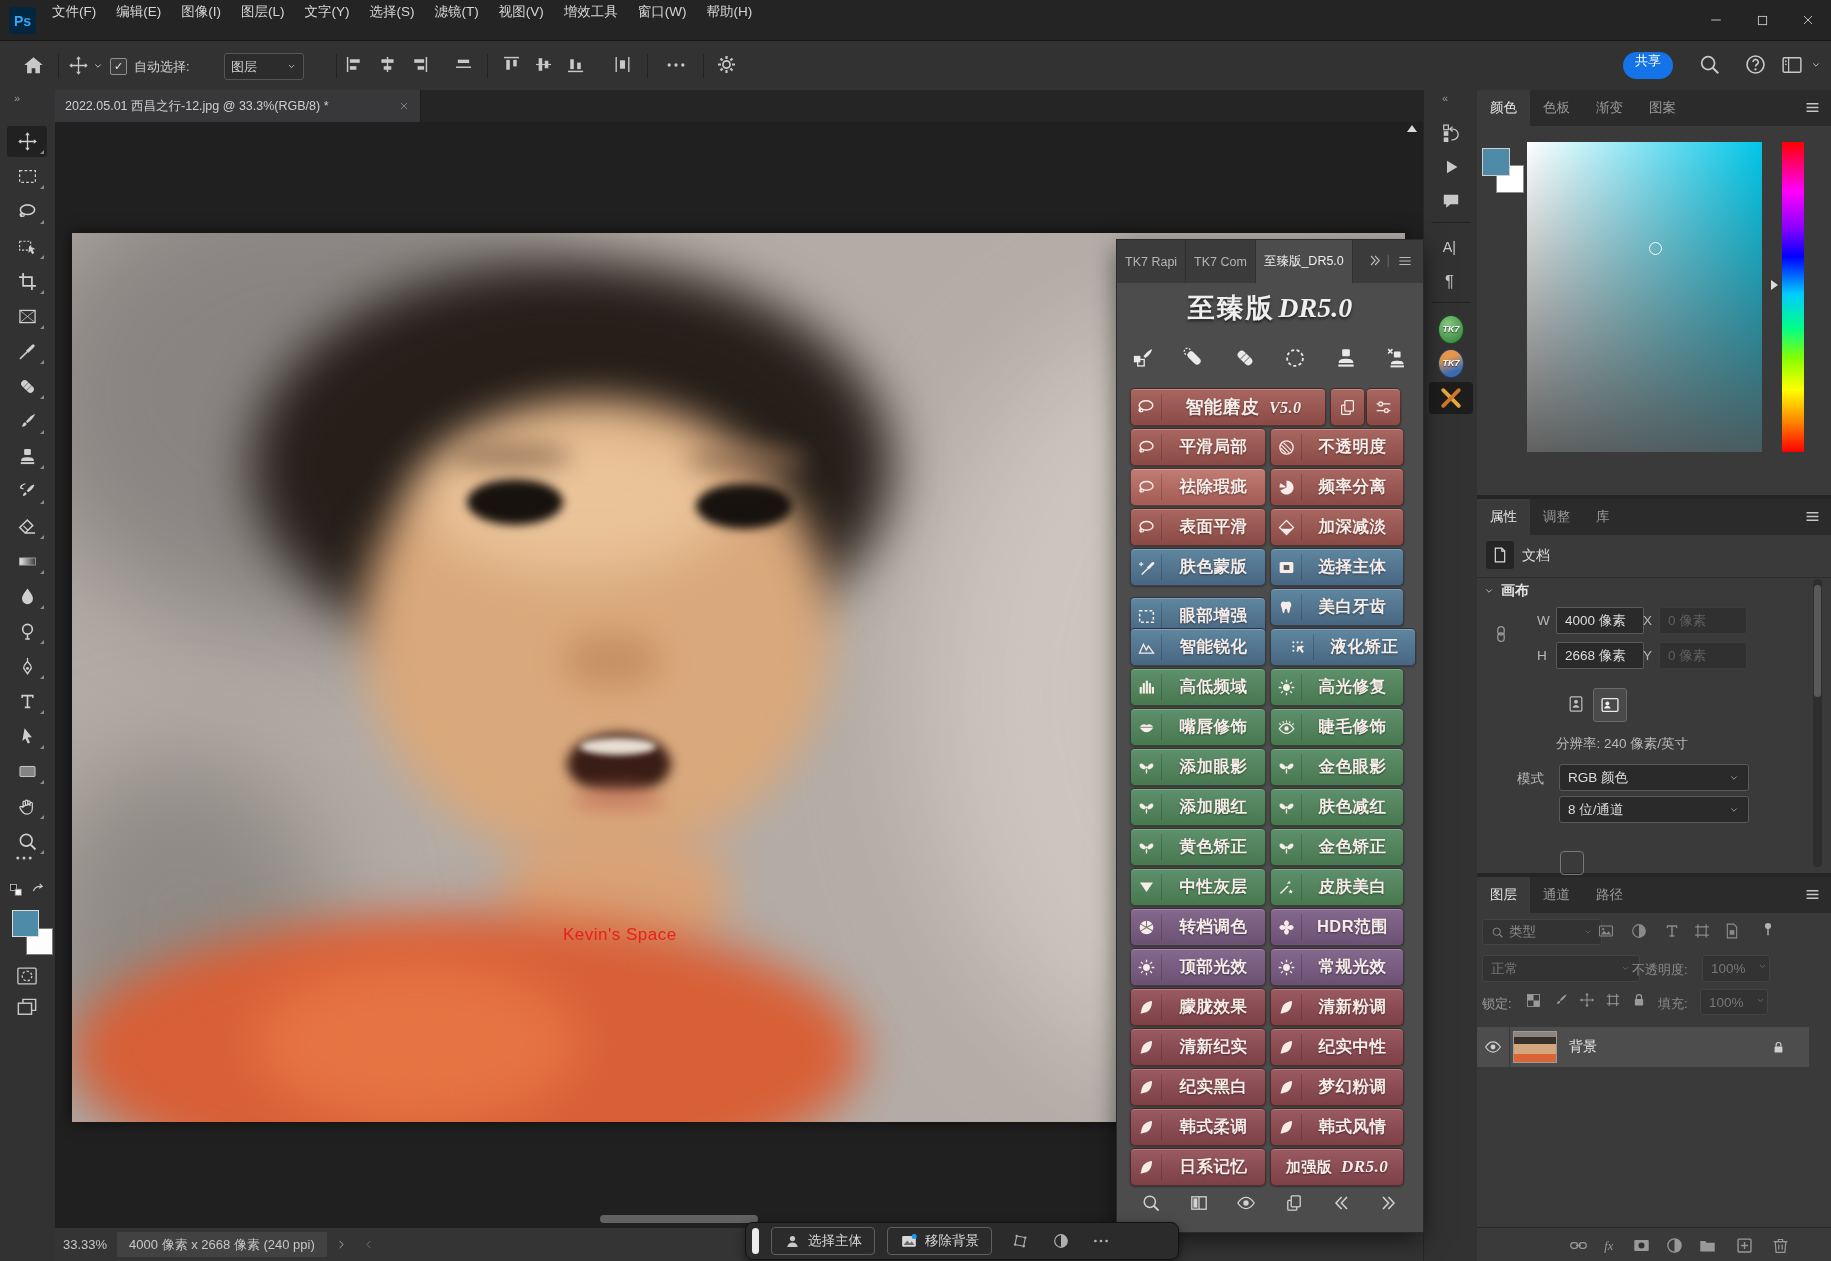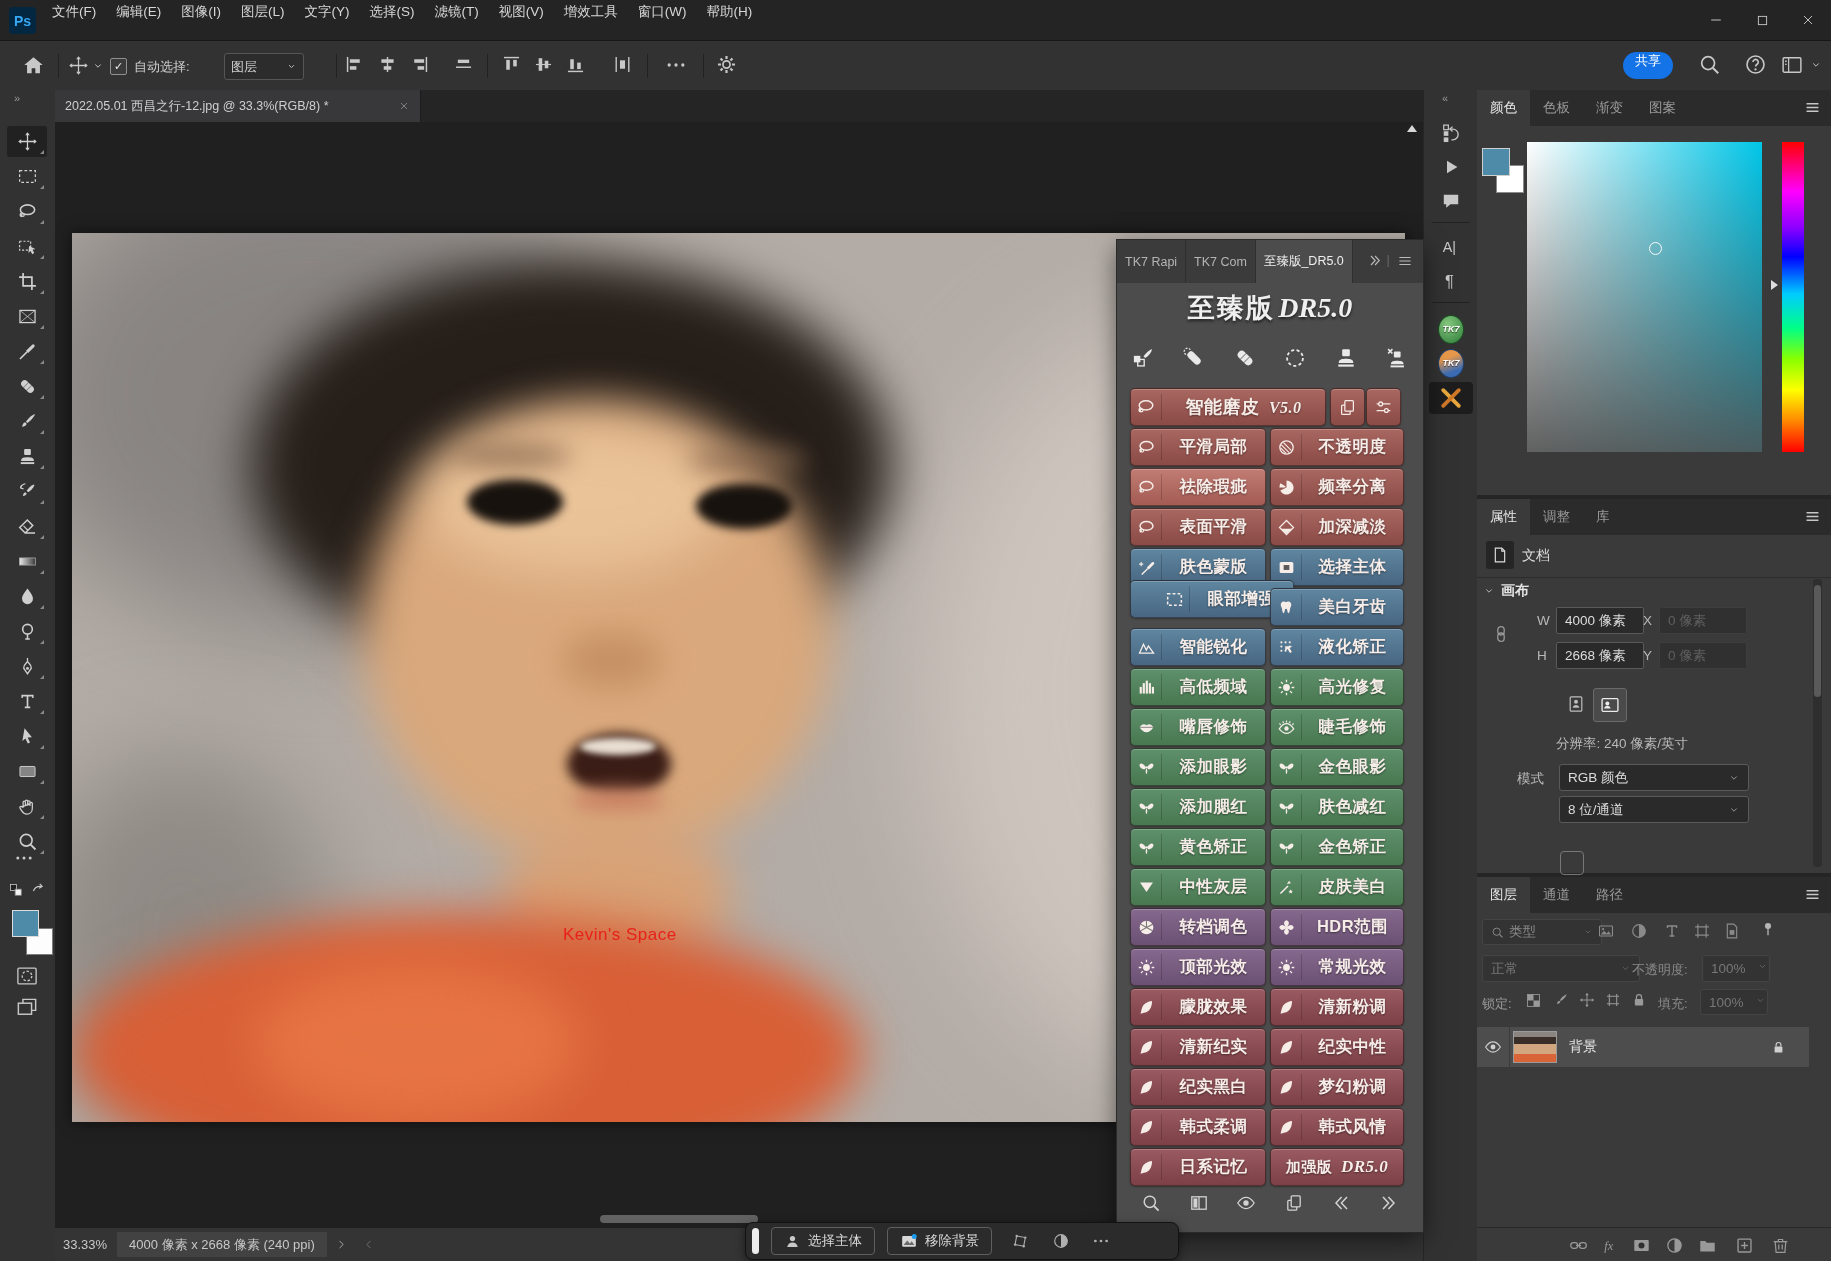--- a/index.html
+++ b/index.html
@@ -754,21 +754,21 @@
         </div>
         <div class="pbtn t-blue" style="left: 153px; top: 308px; width: 132px;">
           <span class="pic">
             <svg viewBox="0 0 20 20" width="19" height="19">
               <rect x="2.8" y="4.2" width="14.4" height="11.6" rx="1.6" fill="#f6ece8"></rect>
               <rect x="7" y="7.4" width="6" height="5.2" fill="rgba(40,40,40,.75)"></rect>
             </svg>
           </span>
           <span class="plabel">选择主体</span>
         </div>
-        <div class="pbtn t-blue" style="left: 13px; top: 340px; width: 134px; padding-left: 28px;">
+        <div class="pbtn t-blue" style="left: 13px; top: 357px; width: 134px;">
           <span class="pic">
             <svg viewBox="0 0 20 20" width="19" height="19">
               <rect x="2.8" y="4" width="14.4" height="12" fill="none" stroke="#f6ece8" stroke-width="1.6" stroke-dasharray="3 2.2"></rect>
             </svg>
           </span>
           <span class="plabel">眼部增强</span>
         </div>
         <div class="pbtn t-blue" style="left: 153px; top: 348px; width: 132px;">
           <span class="pic">
             <svg viewBox="0 0 20 20" width="19" height="19">
@@ -778,21 +778,21 @@
           <span class="plabel">美白牙齿</span>
         </div>
         <div class="pbtn t-blue" style="left: 13px; top: 388px; width: 134px;">
           <span class="pic">
             <svg viewBox="0 0 20 20" width="19" height="19">
               <path d="M2.6 16l4.2-9.4 3 6 2.2-4.2 5.4 7.6z" fill="none" stroke="#f6ece8" stroke-width="1.4"></path>
             </svg>
           </span>
           <span class="plabel">智能锐化</span>
         </div>
-        <div class="pbtn t-blue" style="left: 153px; top: 388px; width: 132px;">
+        <div class="pbtn t-blue" style="left: 153px; top: 388px; width: 132px; padding-left: 12px;">
           <span class="pic">
             <svg viewBox="0 0 20 20" width="19" height="19">
               <g fill="#f6ece8">
                 <circle cx="4.6" cy="4.6" r="1.1"></circle>
                 <circle cx="9" cy="4.6" r="1.1"></circle>
                 <circle cx="13.4" cy="4.6" r="1.1"></circle>
                 <circle cx="4.6" cy="9" r="1.1"></circle>
                 <circle cx="4.6" cy="13.4" r="1.1"></circle>
                 <circle cx="9" cy="13.4" r="1.1"></circle>
                 <circle cx="13.4" cy="13.4" r="1.1"></circle>

